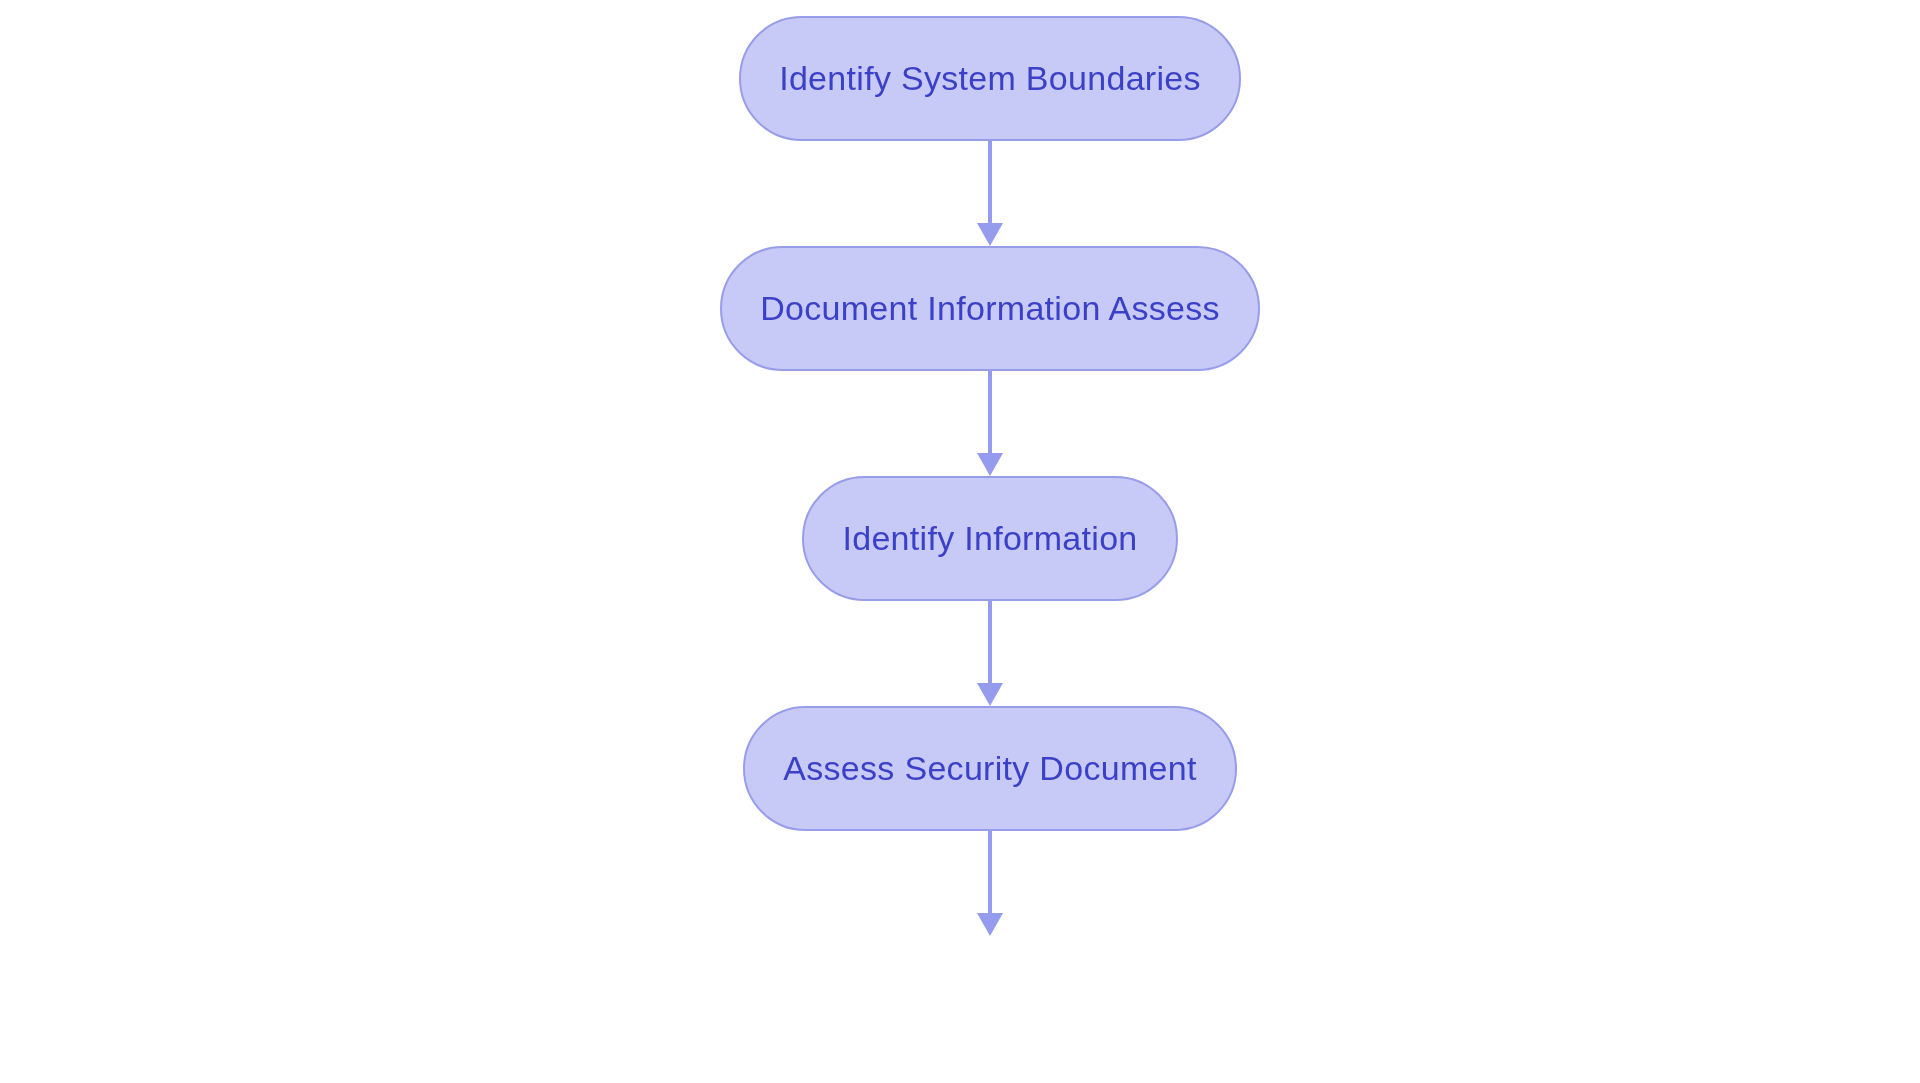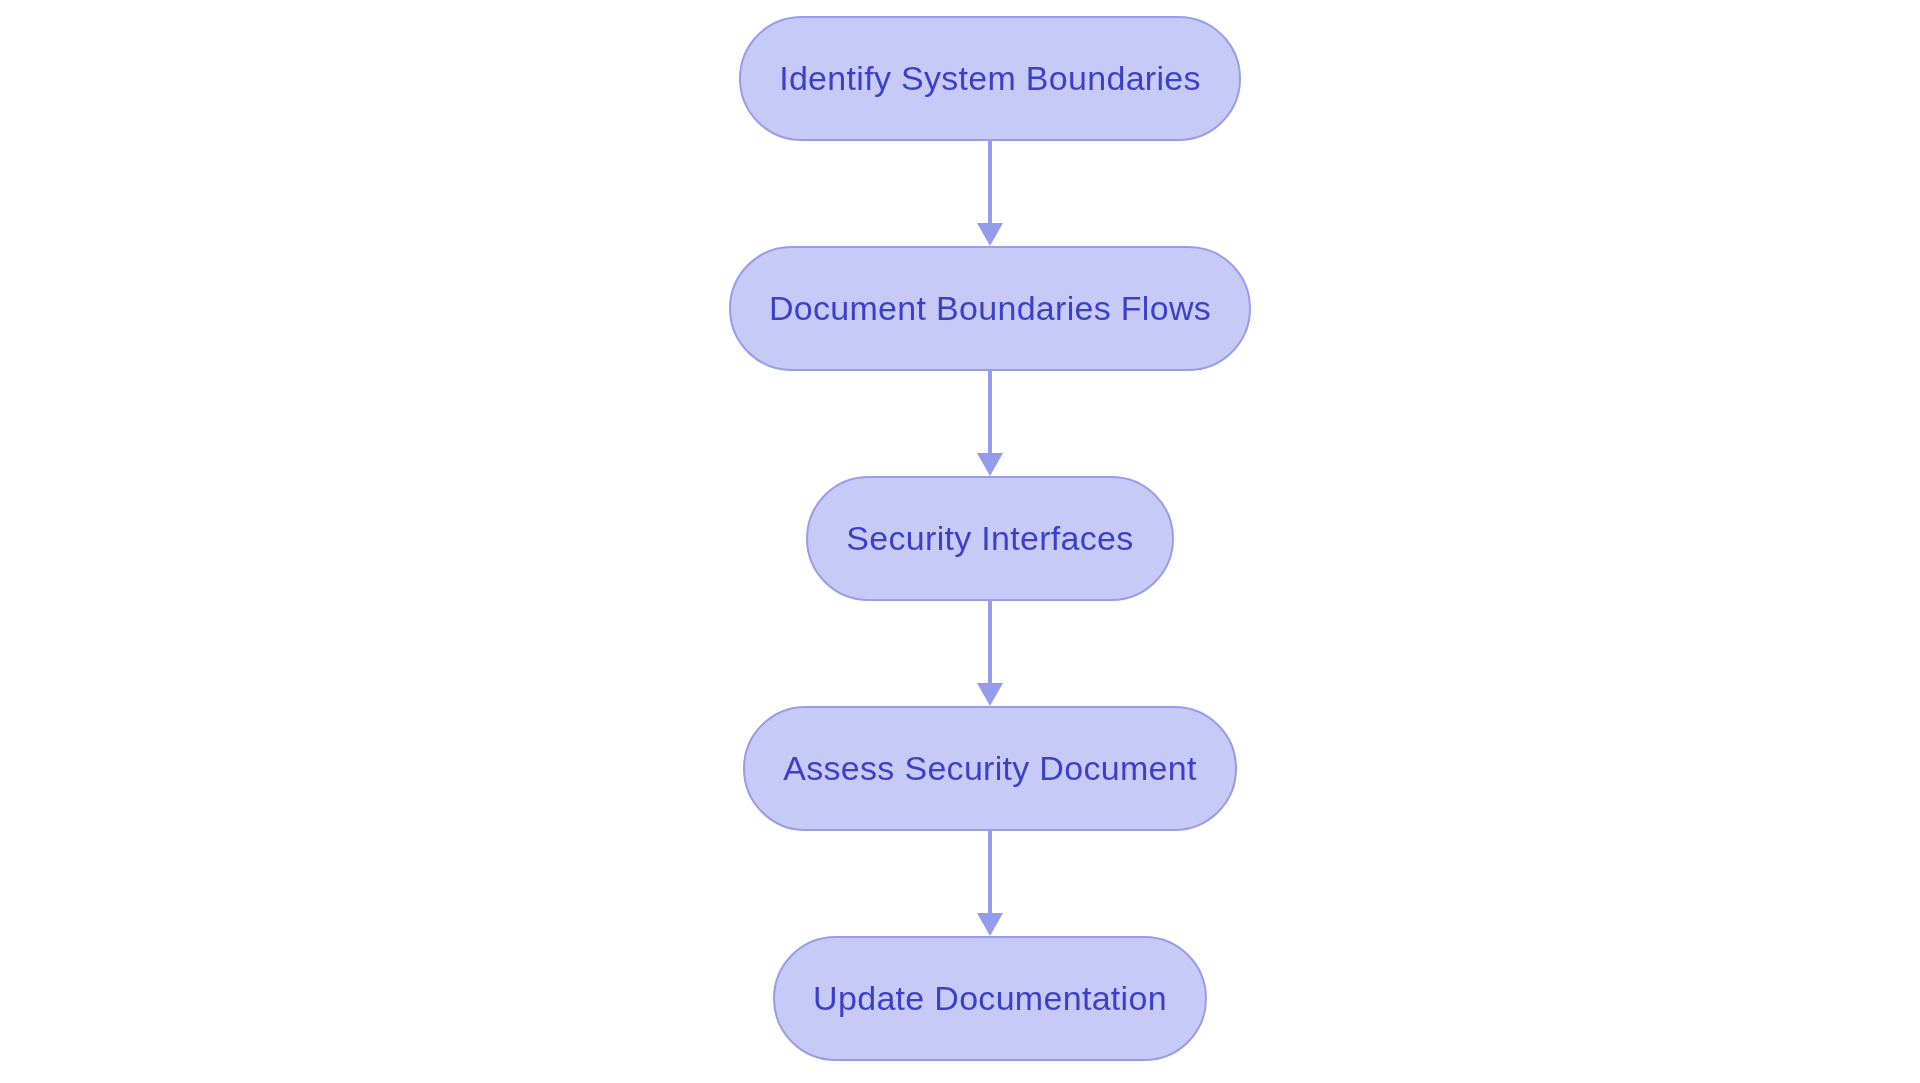--- a/index.html
+++ b/index.html
@@ -75,36 +75,33 @@
 
 <div class="canvas" id="canvas">
     <div class="node">
       <span class="node-label">Identify System Boundaries</span>
     </div>
     <div class="connector">
       <div class="line"></div>
       <div class="head"></div>
     </div>
     <div class="node">
-      <span class="node-label">Document Boundaries Flows</span>
+      <span class="node-label">Document Information Assess</span>
     </div>
     <div class="connector">
       <div class="line"></div>
       <div class="head"></div>
     </div>
     <div class="node">
-      <span class="node-label">Security Interfaces</span>
+      <span class="node-label">Identify Information</span>
     </div>
     <div class="connector">
       <div class="line"></div>
       <div class="head"></div>
     </div>
     <div class="node">
       <span class="node-label">Assess Security Document</span>
     </div>
     <div class="connector">
       <div class="line"></div>
       <div class="head"></div>
     </div>
-    <div class="node">
-      <span class="node-label">Update Documentation</span>
-    </div>
   </div>
 
 </body></html>

